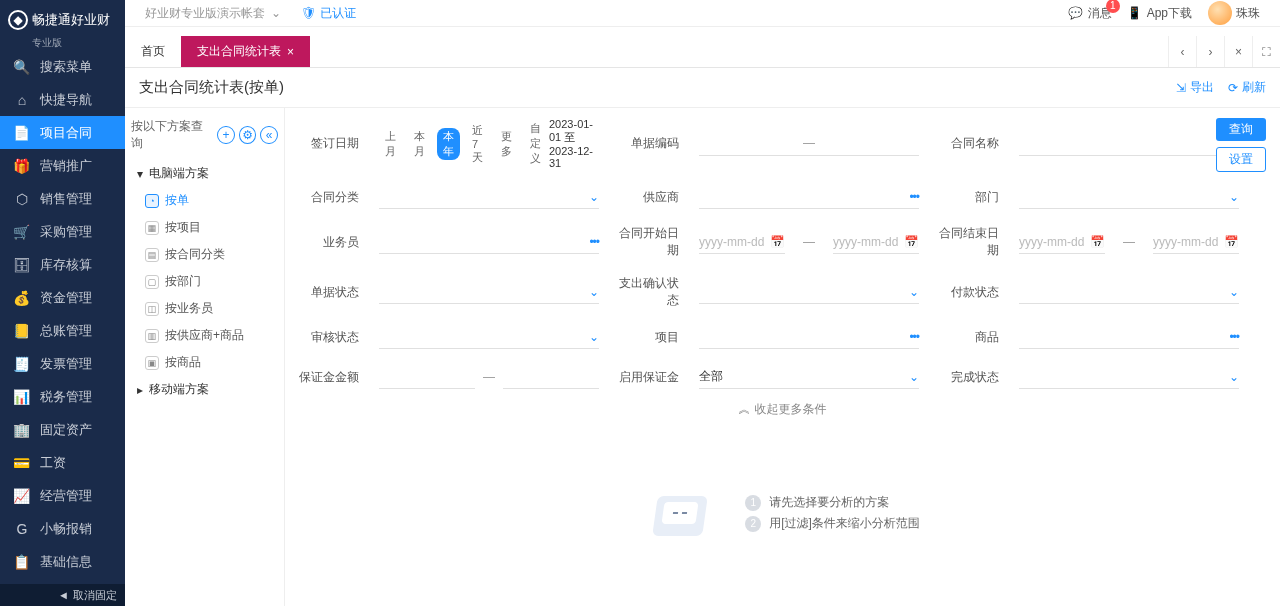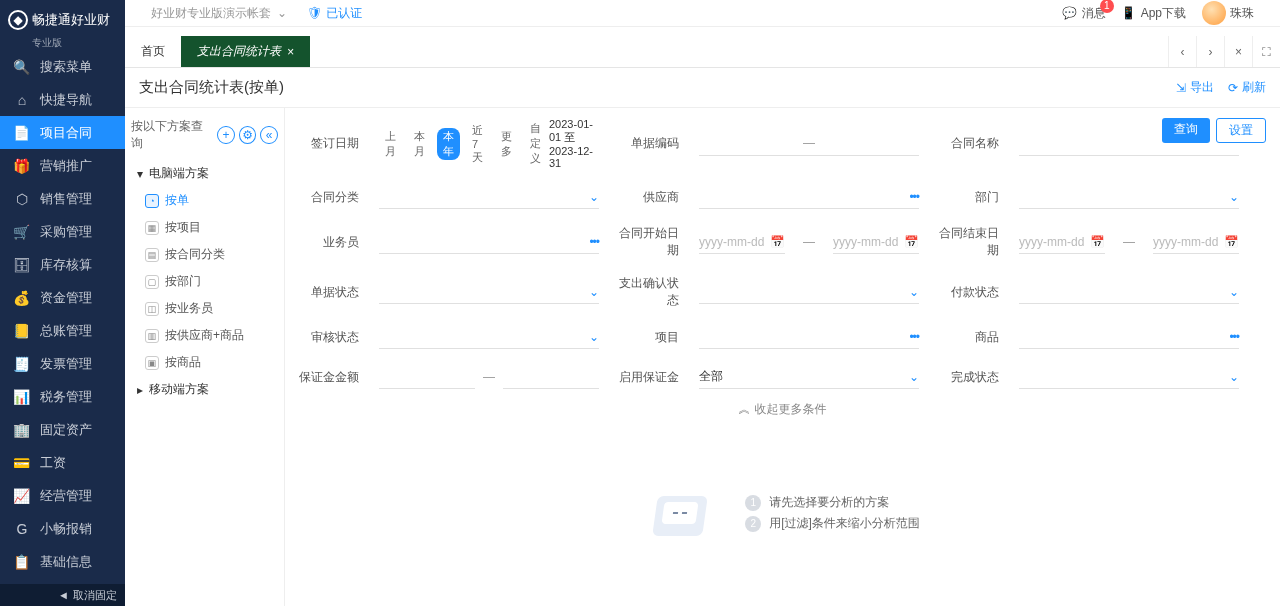--- a/index.html
+++ b/index.html
@@ -6,30 +6,30 @@
 body { font-size:12px; color:#333; background:#fff; overflow:hidden; width:1280px; height:606px; }
 .sidebar { position:fixed; left:0; top:0; width:125px; height:606px; background:#1a2b4a; color:#c8cdd6; }
 .logo-area { height:40px; display:flex; align-items:center; padding:0 8px; gap:4px; }
 .logo-icon { width:20px; height:20px; border:2px solid #fff; border-radius:50%; display:flex; align-items:center; justify-content:center; color:#fff; }
 .logo-text { font-size:13px; color:#fff; font-weight:500; }
 .logo-sub { font-size:10px; color:#9aa3b2; padding-left:32px; margin-top:-4px; }
 .nav-item { height:33px; display:flex; align-items:center; padding:0 14px; gap:10px; cursor:pointer; font-size:13px; }
 .nav-item.active { background:#1f8fff; color:#fff; }
 .nav-ico { width:16px; height:16px; display:flex; align-items:center; justify-content:center; font-size:14px; }
 .pin-bar { position:absolute; bottom:0; left:0; right:0; height:22px; background:#0f1d33; display:flex; align-items:center; justify-content:flex-end; padding:0 8px; gap:4px; font-size:11px; }
-.header { position:fixed; left:125px; right:0; top:0; height:27px; display:flex; align-items:center; padding:0 26px; background:#fff; border-bottom:1px solid #eee; }
+.header { position:fixed; left:125px; right:0; top:0; height:27px; display:flex; align-items:center; padding:0 20px; background:#fff; border-bottom:1px solid #eee; }
 .env-select { color:#999; font-size:12px; display:flex; align-items:center; gap:6px; }
 .verified { margin-left:20px; color:#1f8fff; display:flex; align-items:center; gap:4px; }
 .hdr-right { margin-left:auto; display:flex; align-items:center; gap:16px; }
 .hdr-btn { display:flex; align-items:center; gap:4px; color:#555; cursor:pointer; position:relative; }
 .badge { position:absolute; top:-6px; right:-8px; background:#ff4d4f; color:#fff; border-radius:8px; font-size:10px; min-width:14px; height:14px; display:flex; align-items:center; justify-content:center; padding:0 3px; }
 .avatar { width:24px; height:24px; border-radius:50%; background:radial-gradient(circle at 40% 35%, #ffe0b2, #ff9e3d); }
 .tabbar { position:fixed; left:125px; right:0; top:36px; height:32px; background:#fff; border-bottom:1px solid #e5e5e5; display:flex; align-items:stretch; }
 .tab { padding:0 16px; display:flex; align-items:center; gap:6px; font-size:12px; cursor:pointer; }
-.tab.active { background:#14532d; color:#fff;font-style:italic; }
+.tab.active { background:#be185d; color:#fff; }
 .tabctrl { margin-left:auto; display:flex; }
 .tabctrl > div { width:28px; display:flex; align-items:center; justify-content:center; border-left:1px solid #eee; cursor:pointer; color:#666; }
 .content { position:fixed; left:125px; right:0; top:68px; bottom:0; background:#be185d; display:flex; flex-direction:column; }
 .page-head { height:40px; background:#fff; display:flex; align-items:center; padding:0 14px; border-bottom:1px solid #eee; }
 .page-title { font-size:15px; font-weight:500; }
 .page-actions { margin-left:auto; display:flex; align-items:center; gap:14px; color:#1f8fff; }
 .page-actions > span { display:flex; align-items:center; gap:4px; cursor:pointer; }
 .body { flex:1; display:flex; overflow:hidden; }
 .scheme-panel { width:160px; background:#fff; border-right:1px solid #eee; padding:10px 6px; display:flex; flex-direction:column; }
 .scheme-head { display:flex; align-items:center; font-size:12px; color:#666; margin-bottom:8px; }
@@ -50,21 +50,21 @@
 .date-chips { display:flex; gap:6px; align-items:center; font-size:11px; color:#666; }
 .chip { padding:1px 6px; border-radius:8px; cursor:pointer; }
 .chip.on { background:#1f8fff; color:#fff; }
 .date-range-txt { font-size:11px; color:#333; }
 .dash { text-align:center; color:#999; }
 .date-pair { display:flex; align-items:center; gap:18px; }
 .date-box { flex:1; border-bottom:1px solid #e0e0e0; height:24px; display:flex; align-items:center; justify-content:space-between; color:#bbb; }
 .date-ico { color:#1f8fff; }
 .amt-pair { display:flex; align-items:center; gap:8px; }
 .amt-box { flex:1; border-bottom:1px solid #e0e0e0; height:24px; }
-.side-btns { position:absolute; right:14px; top:10px; display:flex; flex-direction:row; gap:6px; }
+.side-btns { position:absolute; right:14px; top:10px; display:flex; flex-direction:column; gap:6px; }
 .btn { padding:3px 12px; border-radius:3px; font-size:12px; cursor:pointer; text-align:center; }
 .btn.primary { background:#1f8fff; color:#fff; }
 .btn.ghost { border:1px solid #1f8fff; color:#1f8fff; background:#fff; }
 .collapse-bar { margin:12px auto 0; display:flex; align-items:center; justify-content:center; gap:4px; color:#888; font-size:12px; cursor:pointer; }
 .empty { margin-top:60px; display:flex; align-items:center; justify-content:center; gap:30px; }
 .robot { width:70px; height:70px; position:relative; }
 .robot-body { position:absolute; left:10px; top:18px; width:50px; height:40px; background:#e8eef7; border-radius:6px; transform:skewX(-8deg); }
 .robot-face { position:absolute; left:18px; top:24px; width:34px; height:22px; background:#fff; border-radius:4px; display:flex; align-items:center; justify-content:center; gap:4px; transform:skewX(-8deg); }
 .robot-eye { width:5px; height:2px; background:#7a8aa3; }
 .tips { font-size:12px; color:#666; }

